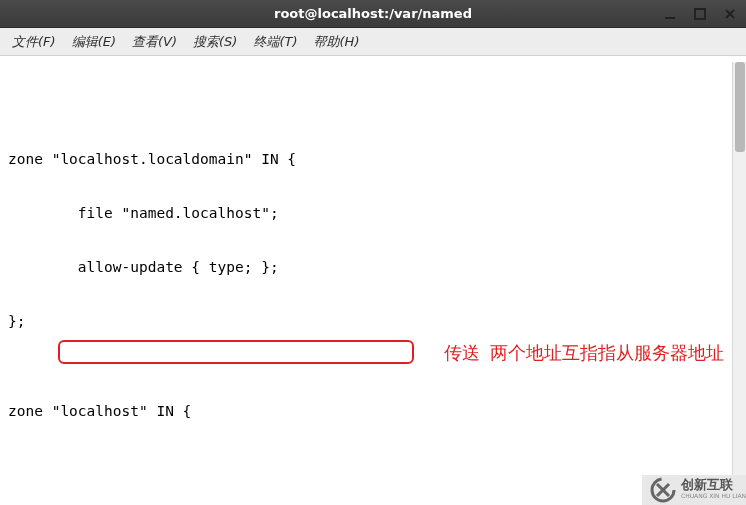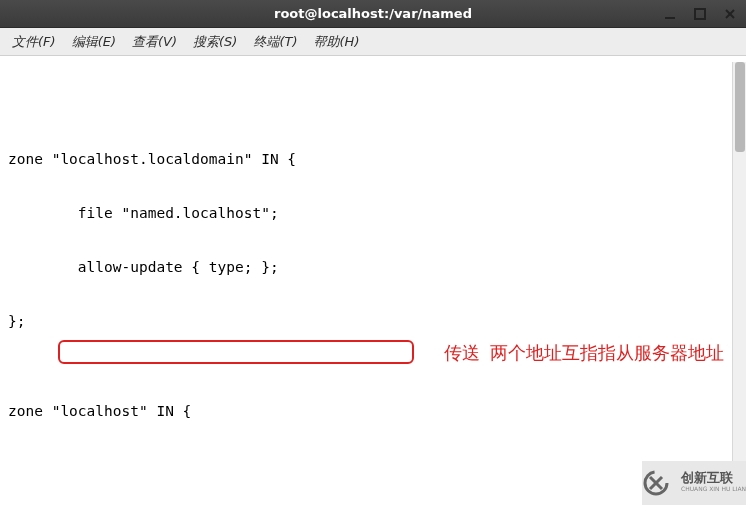--- a/index.html
+++ b/index.html
@@ -101,25 +101,25 @@
       font-family: "SimSun", "Microsoft YaHei", sans-serif;
       font-size: 18px;
       line-height: 26px;
       font-weight: 500;
     }
     .watermark {
       position: absolute;
       right: 0;
       bottom: 0;
       width: 104px;
-      height: 44px;
+      height: 30px;
       background: #e8e8e8;
       display: flex;
       align-items: center;
-      justify-content: space-between;
+      justify-content: flex-end;
       gap: 4px;
     }
     .wm-text {
       font-size: 10px;
       color: #444;
       line-height: 11px;
     }
   </style>
 </head>
 <body>

